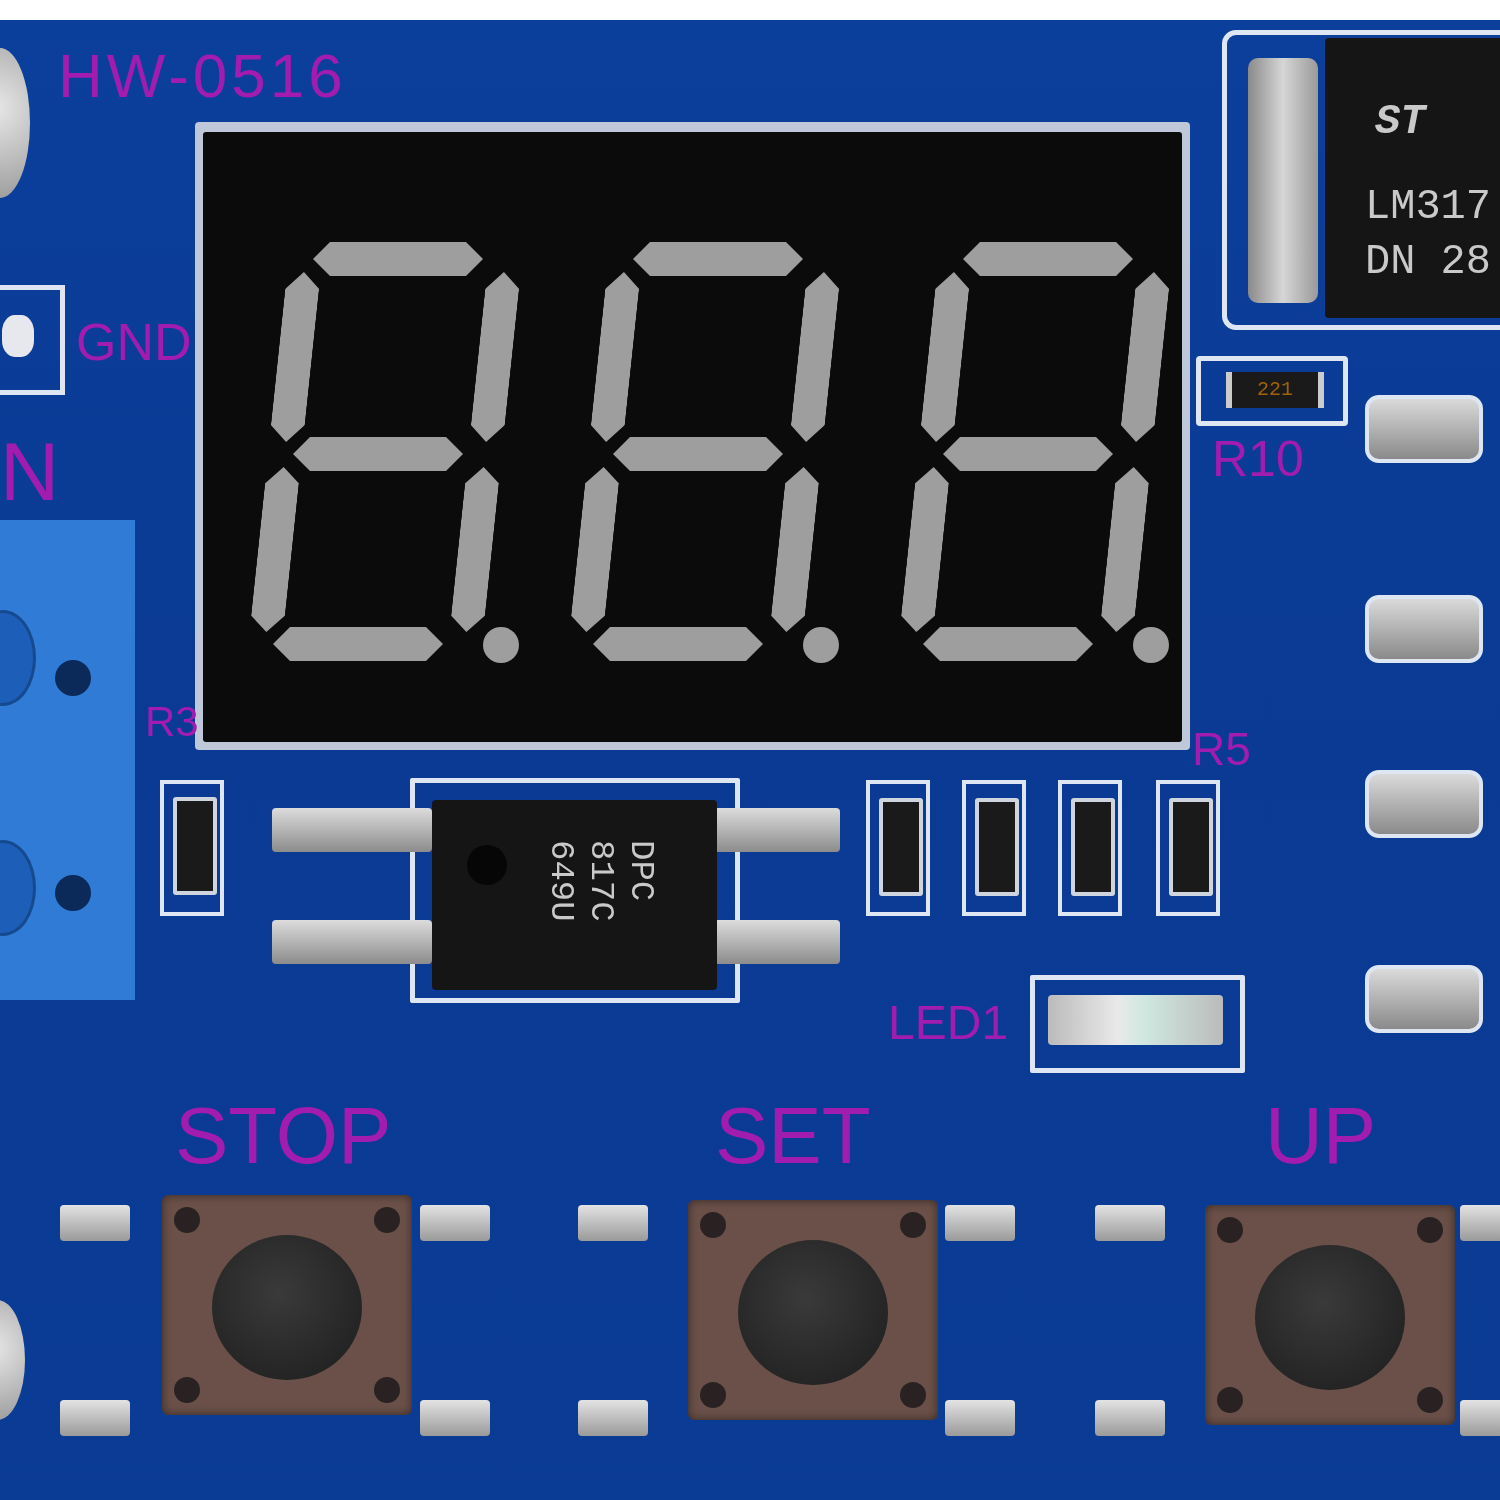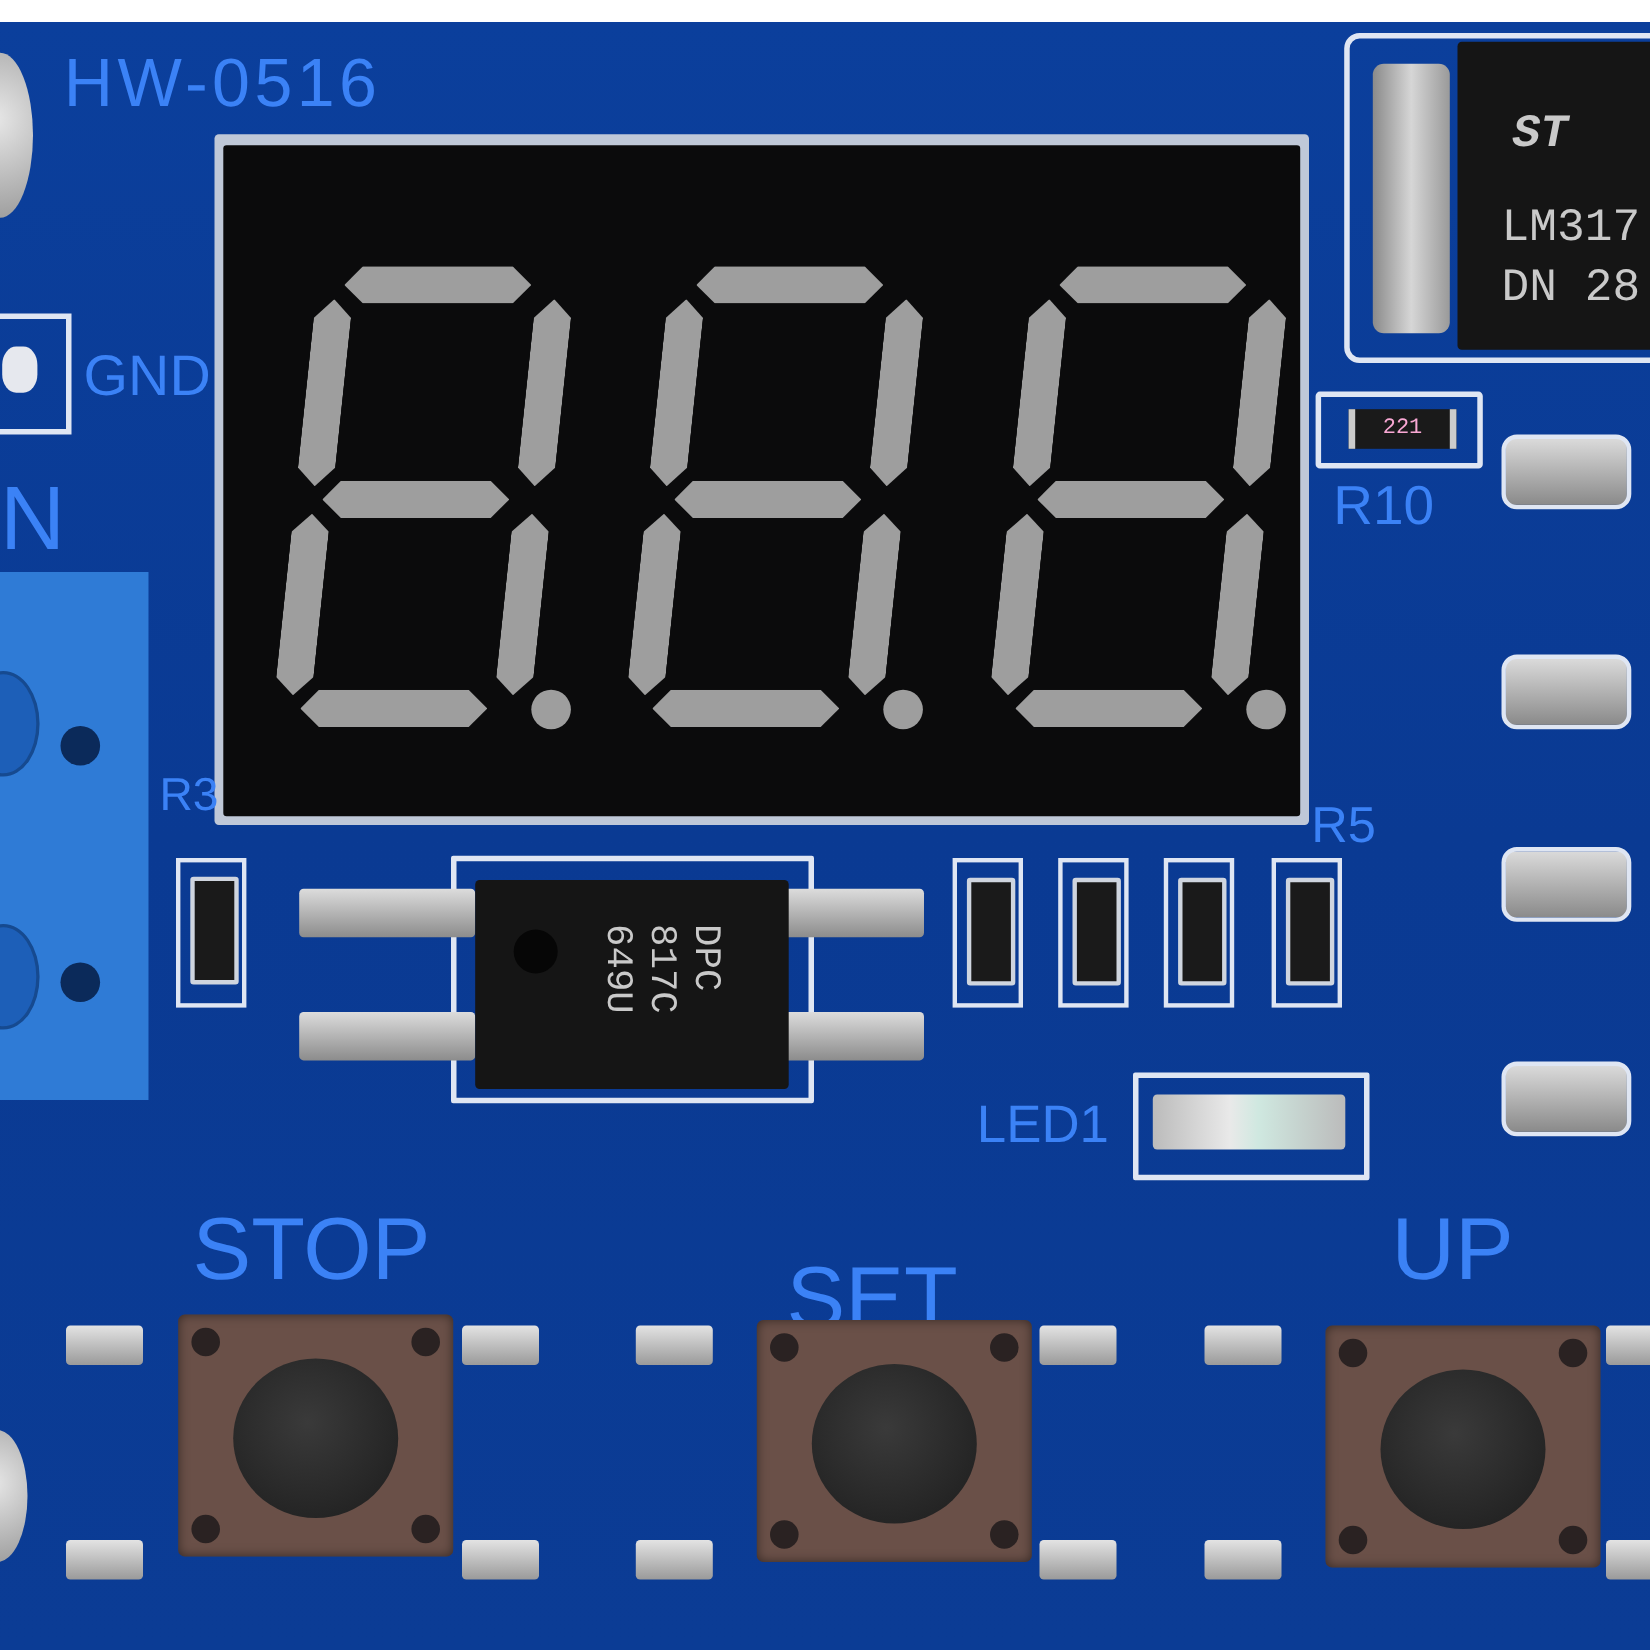--- a/index.html
+++ b/index.html
@@ -1,18 +1,18 @@
 <!DOCTYPE html>
 <html><head>
 <meta charset="utf-8">
 <style>
   html,body{margin:0;padding:0;}
   body{width:1500px;height:1500px;overflow:hidden;background:#ffffff;font-family:"Liberation Sans",sans-serif;position:relative;}
   .board{position:absolute;left:0;top:20px;width:1500px;height:1480px;background:linear-gradient(180deg,#0b3f9c 0%,#0a3a93 50%,#0b3c95 100%);}
-  .silk{position:absolute;color:#3b82f6;font-family:"Liberation Sans",sans-serif;}
+  .silk{position:absolute;color:#a21caf;font-family:"Liberation Sans",sans-serif;}
   .outline{position:absolute;border:5px solid #dfe6f3;border-radius:8px;}
   .hole{position:absolute;border-radius:50%;background:radial-gradient(circle at 40% 40%,#e8e8e8,#9a9a9a);}
   .display{position:absolute;left:195px;top:122px;width:995px;height:628px;background:#bfc8d8;border-radius:4px;}
   .display-inner{position:absolute;left:8px;top:10px;right:8px;bottom:8px;background:#0b0b0c;border-radius:3px;}
   .digit{position:absolute;top:110px;width:290px;height:420px;}
   .seg{position:absolute;background:#9e9e9e;}
   .seg.h{height:34px;border-radius:6px;clip-path:polygon(10% 0,90% 0,100% 50%,90% 100%,10% 100%,0 50%);}
   .seg.v{width:34px;border-radius:6px;clip-path:polygon(50% 0,100% 10%,100% 90%,50% 100%,0 90%,0 10%);transform:skewX(-6deg);}
   .dp{position:absolute;width:36px;height:36px;border-radius:50%;background:#9e9e9e;}
   .chip{position:absolute;background:#151515;border-radius:4px;color:#c9c9c9;font-family:"Liberation Mono",monospace;}
@@ -84,21 +84,21 @@
 
 <div class="outline" style="left:1222px;top:30px;width:300px;height:290px;border-radius:14px;"></div>
 <div class="reg-tab"></div>
 <div class="chip" style="left:1325px;top:38px;width:190px;height:280px;">
   <div style="position:absolute;left:50px;top:60px;font-size:42px;font-style:italic;font-weight:bold;">ST</div>
   <div style="position:absolute;left:40px;top:145px;font-size:42px;">LM317</div>
   <div style="position:absolute;left:40px;top:200px;font-size:42px;">DN 28</div>
 </div>
 
 <div class="outline" style="left:1196px;top:356px;width:142px;height:60px;border-radius:4px;"></div>
-<div style="position:absolute;left:1226px;top:372px;width:86px;height:36px;background:#1a1a1a;border-left:6px solid #ccc;border-right:6px solid #ccc;color:#f9a8d4;font-family:'Liberation Mono',monospace;font-size:20px;text-align:center;line-height:36px;">221</div>
+<div style="position:absolute;left:1226px;top:372px;width:86px;height:36px;background:#1a1a1a;border-left:6px solid #ccc;border-right:6px solid #ccc;color:#a16207;font-family:'Liberation Mono',monospace;font-size:20px;text-align:center;line-height:36px;">221</div>
 <div class="silk" style="left:1212px;top:430px;font-size:50px;">R10</div>
 
 <div class="side-pad" style="left:1365px;top:395px;"></div>
 <div class="side-pad" style="left:1365px;top:595px;"></div>
 <div class="side-pad" style="left:1365px;top:770px;"></div>
 <div class="side-pad" style="left:1365px;top:965px;"></div>
 
 <div class="terminal">
   <div class="screw" style="top:90px;"></div>
   <div class="screw" style="top:320px;"></div>
@@ -130,21 +130,21 @@
 <div class="res-wrap" style="left:1058px;top:780px;"></div>
 <div class="resistor" style="left:1071px;top:798px;"></div>
 <div class="res-wrap" style="left:1156px;top:780px;"></div>
 <div class="resistor" style="left:1169px;top:798px;"></div>
 
 <div class="silk" style="left:888px;top:995px;font-size:48px;">LED1</div>
 <div class="outline" style="left:1030px;top:975px;width:205px;height:88px;border-radius:2px;"></div>
 <div style="position:absolute;left:1048px;top:995px;width:175px;height:50px;background:linear-gradient(90deg,#bbb,#e9e9e9 40%,#cfe8e0 55%,#bbb);border-radius:4px;"></div>
 
 <div class="silk" style="left:175px;top:1090px;font-size:80px;">STOP</div>
-<div class="silk" style="left:715px;top:1090px;font-size:80px;margin-top:44px;">SET</div>
+<div class="silk" style="left:715px;top:1090px;font-size:80px;">SET</div>
 <div class="silk" style="left:1265px;top:1090px;font-size:80px;">UP</div>
 
 <div class="button-lead" style="left:60px;top:1205px;"></div>
 <div class="button-lead" style="left:420px;top:1205px;"></div>
 <div class="button-lead" style="left:60px;top:1400px;"></div>
 <div class="button-lead" style="left:420px;top:1400px;"></div>
 <div class="button" style="left:162px;top:1195px;">
   <div class="corner" style="left:12px;top:12px;"></div>
     <div class="corner" style="right:12px;top:12px;"></div>
   <div class="corner" style="left:12px;bottom:12px;"></div>

